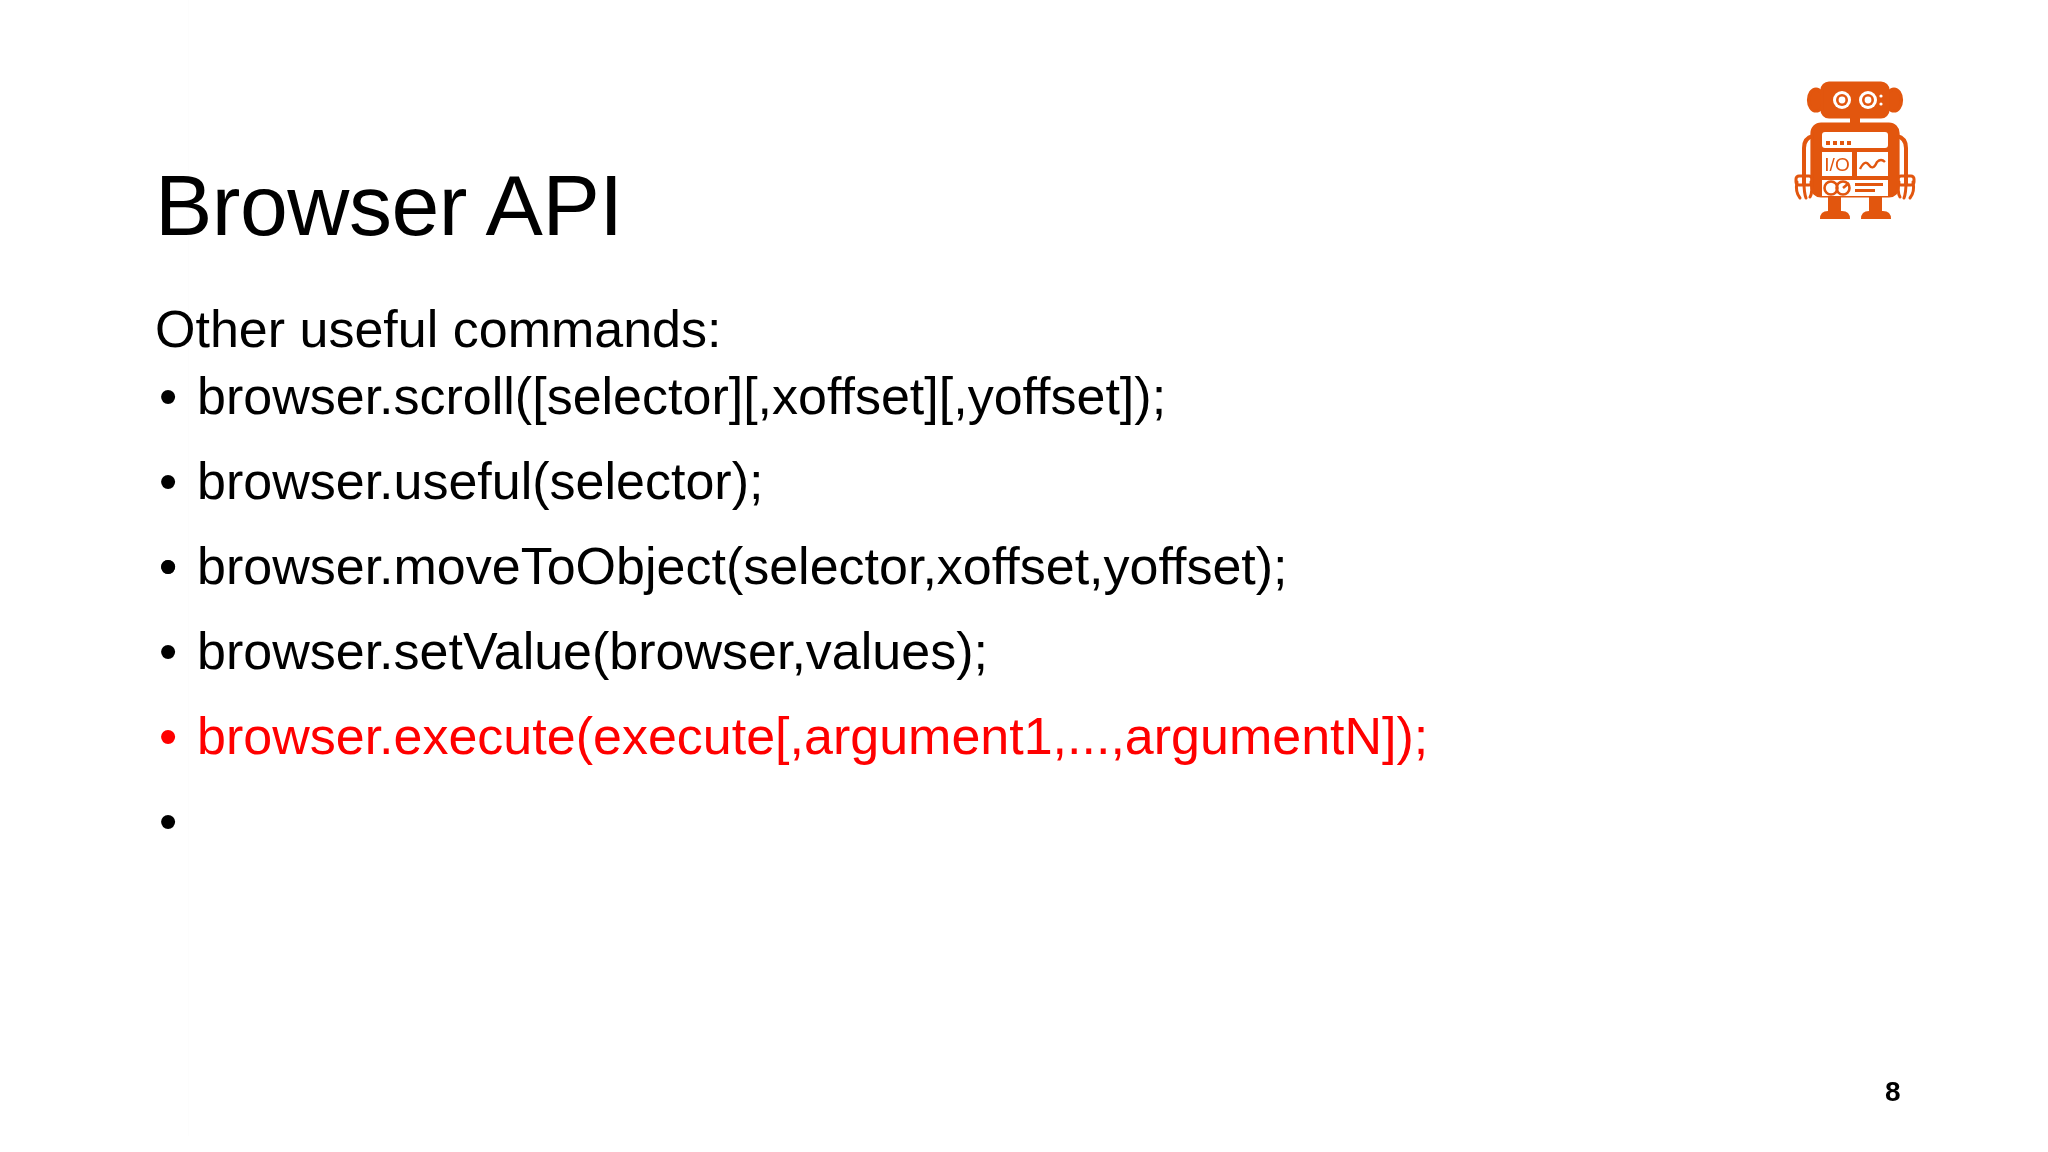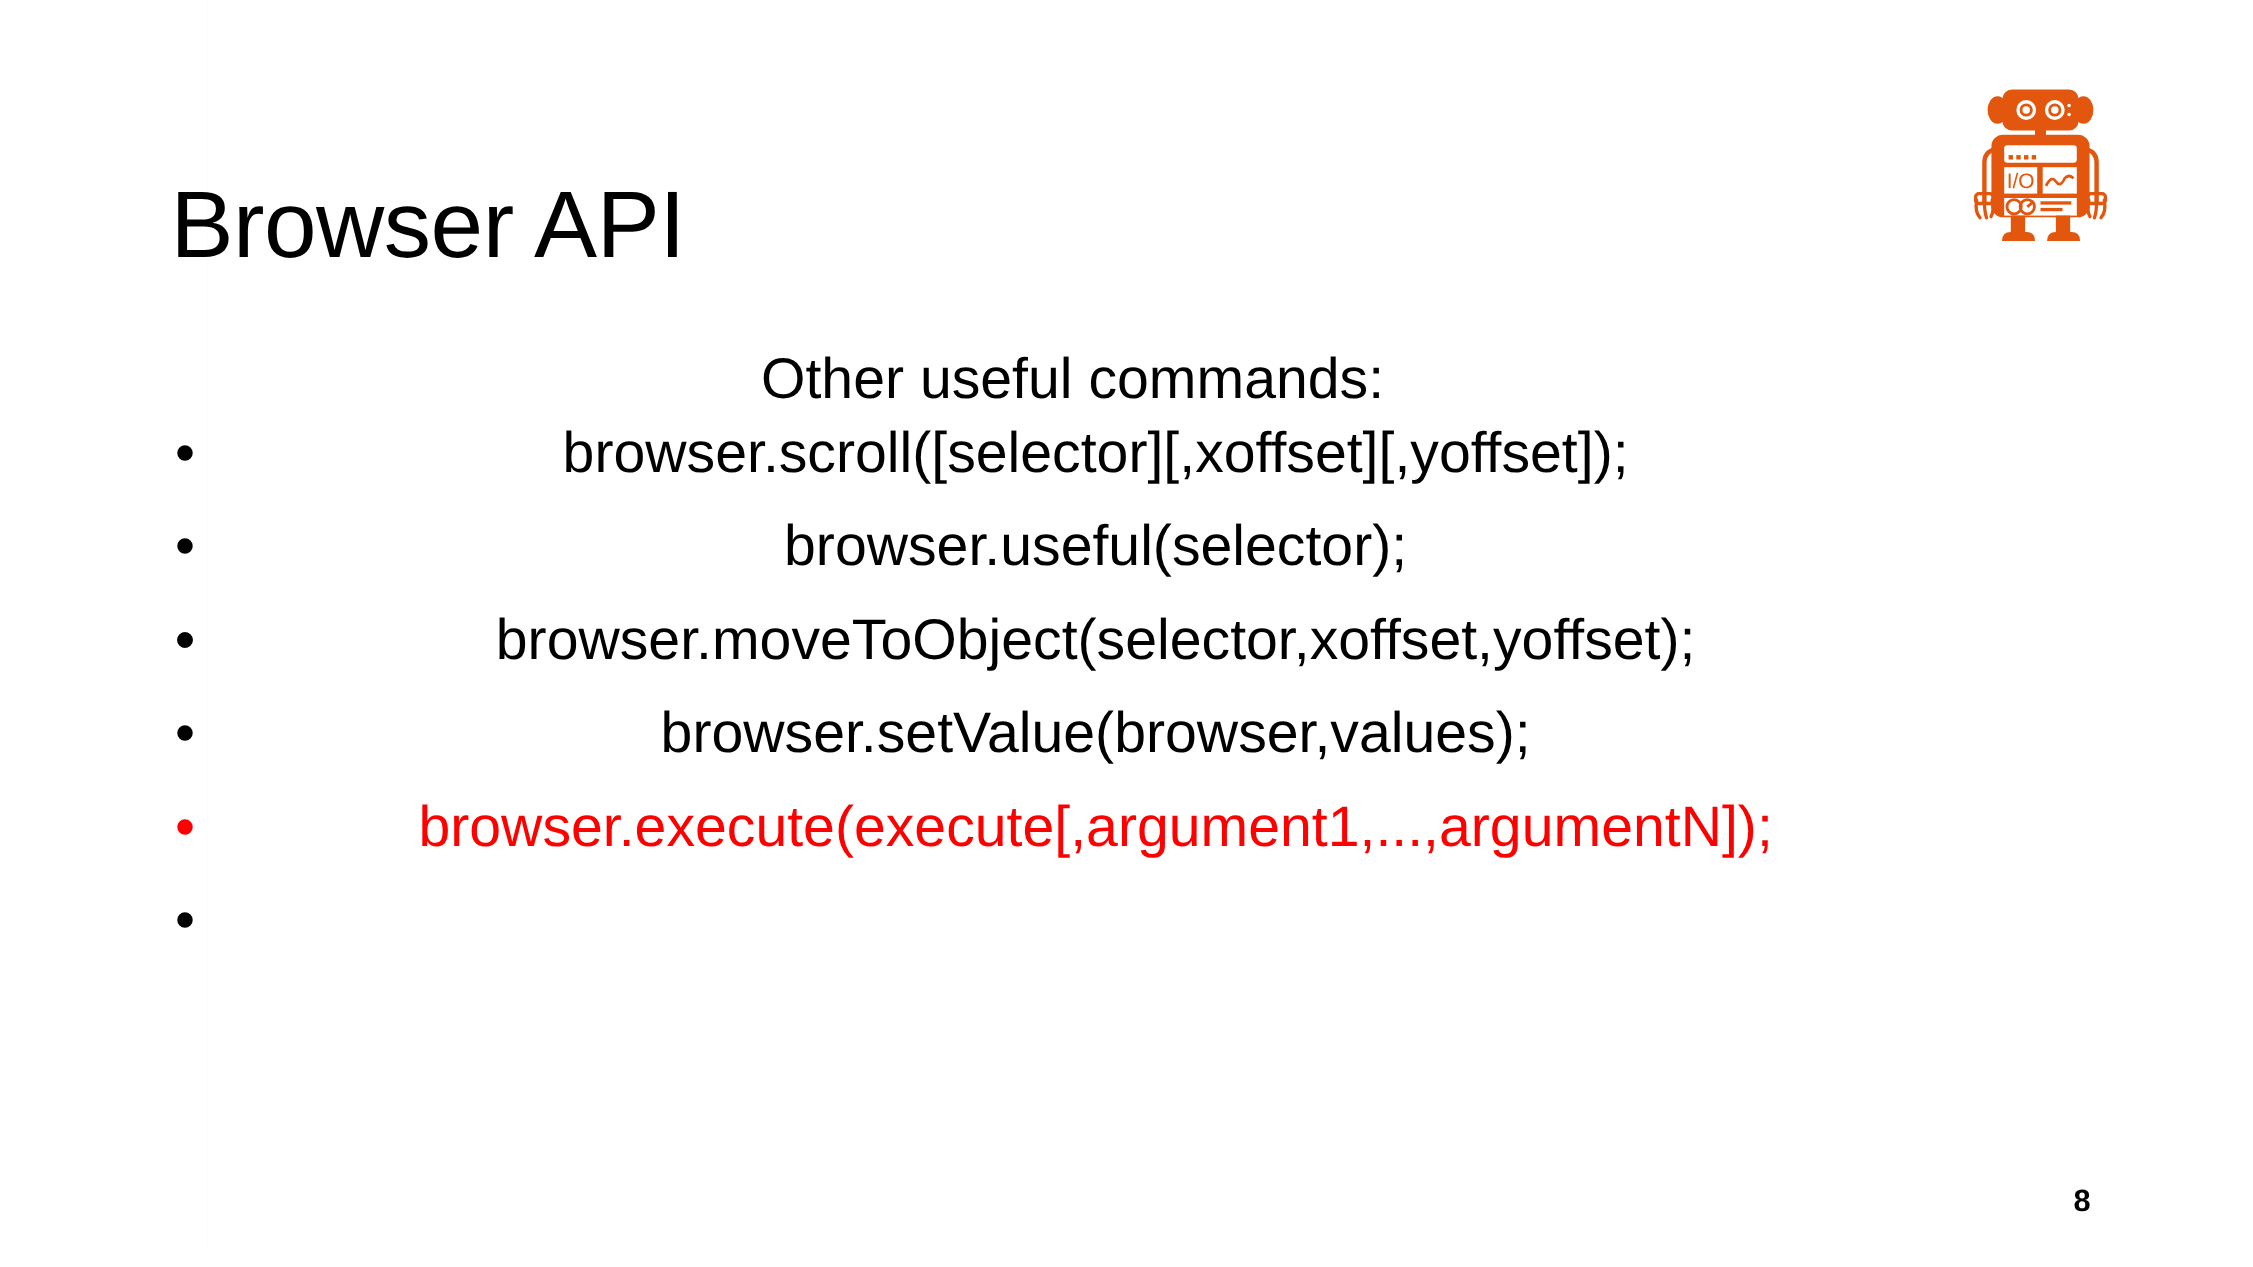--- a/index.html
+++ b/index.html
@@ -9,21 +9,20 @@
   }
   body {
     font-family: "Liberation Sans", sans-serif;
   }
   .slide {
     position: relative;
     width: 2048px;
     height: 1136px;
     background: #ffffff;
     overflow: hidden;
-    text-align: center;
   }
 
   
   .content-frame {
     position: absolute;
     left: 188px;
     top: 0px;
     width: 1700px;
     height: 1152px;
     border-left: 1px solid #fdfdfd;
@@ -49,21 +48,21 @@
     top: 300px;
     width: 1640px;
   }
 
   .lead-line {
     font-family: "Liberation Sans", sans-serif;
     font-size: 52px;
     font-weight: 400;
     color: #000000;
     line-height: 1.12;
-    margin: 16px 0 12px 0;
+    margin: 0 0 12px 0;
     white-space: nowrap;
   }
 
   ul.command-list {
     list-style: none;
     margin: 0;
     padding: 0;
   }
 
   ul.command-list li {

